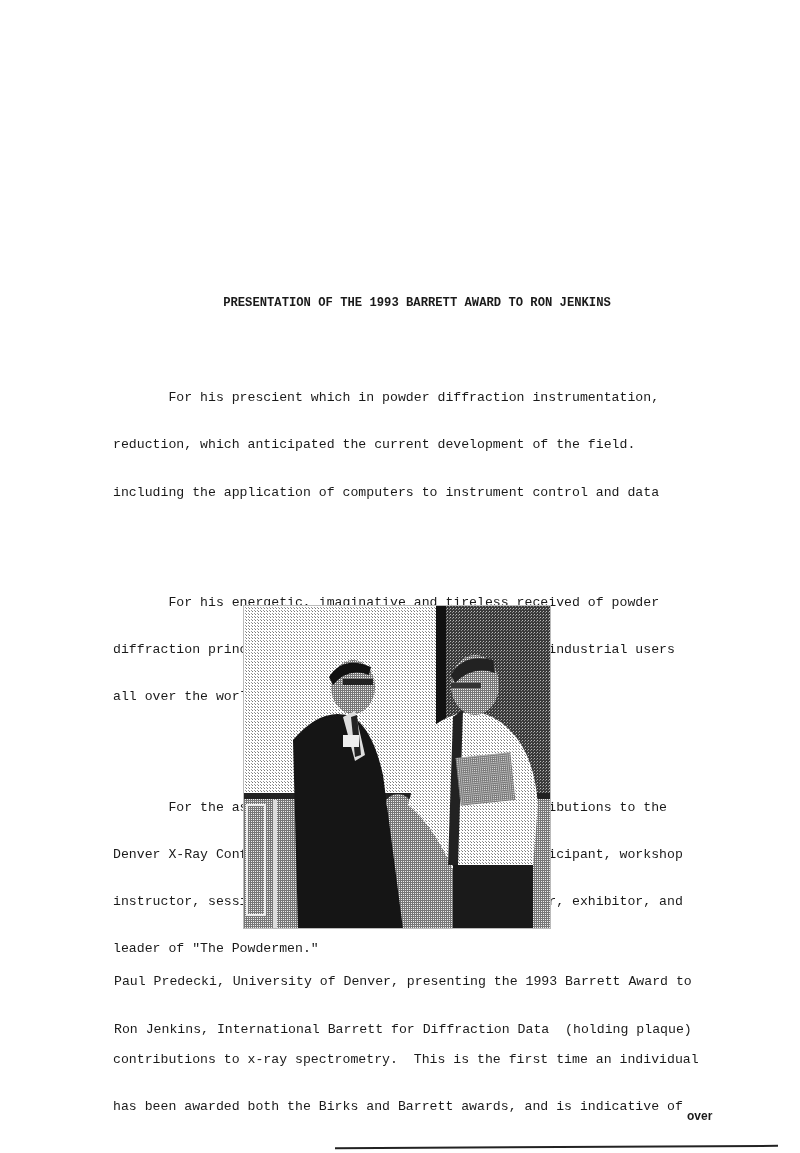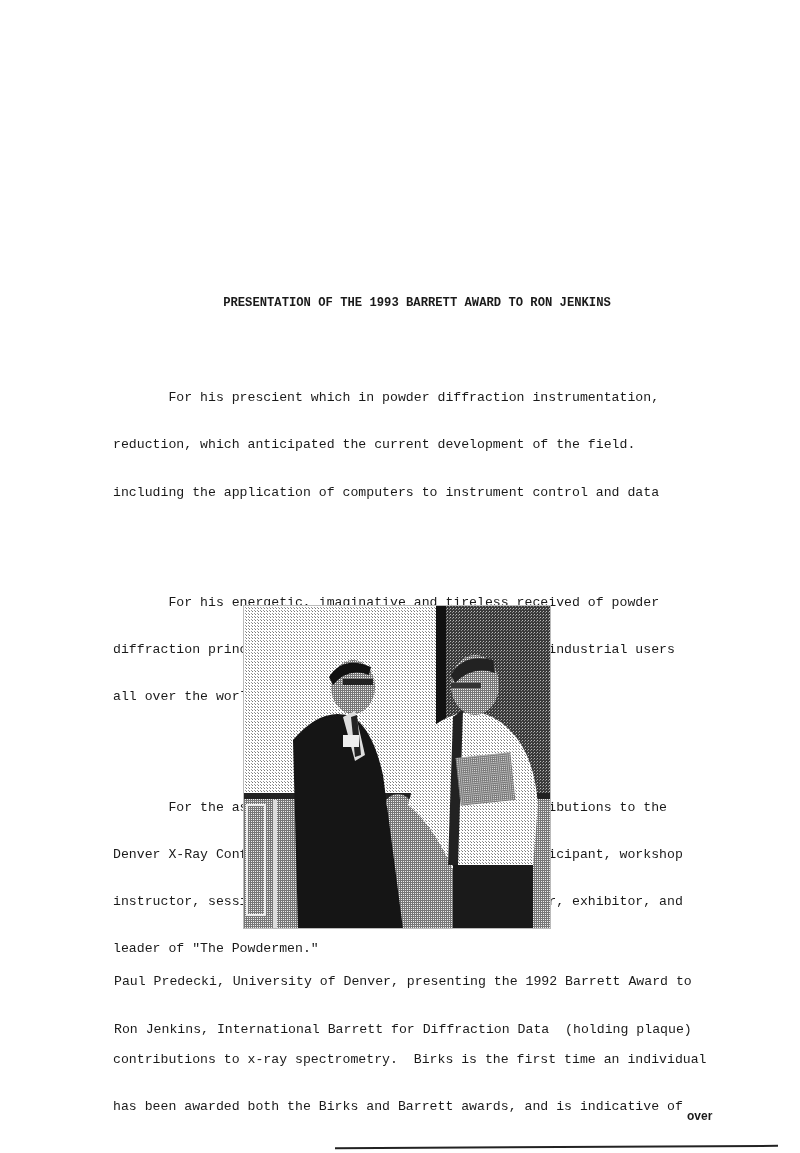--- a/index.html
+++ b/index.html
@@ -28,21 +28,21 @@
     <div>diffraction principles and practice to a generation of industrial users</div>
     <div>all over the world.</div>
   </div>
   <div>
     <div>       For the astounding range and number of his contributions to the</div>
     <div>Denver X-Ray Conference over the past 40 years, as participant, workshop</div>
     <div>instructor, session organizer, advisory committee member, exhibitor, and</div>
     <div>leader of "The Powdermen."</div>
   </div>
   <div>
-    <div>contributions to x-ray spectrometry.  Birks is the first time an individual</div>
+    <div>contributions to x-ray spectrometry.  This is the first time an individual</div>
     <div>has been awarded both the Birks and Barrett awards, and is indicative of</div>
     
   </div>
 </div>
 
 <div class="photo" title="Black-and-white photograph of two men shaking hands; man on right in white jacket holding a plaque">
   <svg width="308" height="324" viewBox="0 0 308 324" xmlns="http://www.w3.org/2000/svg">
     <defs>
       <pattern id="ht" width="3" height="3" patternUnits="userSpaceOnUse">
         <rect width="3" height="3" fill="#ffffff"></rect>
@@ -91,18 +91,18 @@
 
     <rect x="215" y="150" width="55" height="48" fill="url(#htm)" transform="rotate(-6 242 174)"></rect>
 
     <rect x="210" y="260" width="80" height="64" fill="#1a1a1a"></rect>
 
     <rect x="0.5" y="0.5" width="307" height="323" fill="none" stroke="#bbb" stroke-width="1"></rect>
   </svg>
 </div>
 
 <div class="caption mono">
-  <div>Paul Predecki, University of Denver, presenting the 1992 Barrett Award to</div>
+  <div>Paul Predecki, University of Denver, presenting the 1993 Barrett Award to</div>
   <div>Ron Jenkins, International Barrett for Diffraction Data  (holding plaque)</div>
 </div>
 
 <div class="page-num">over</div>
 <div class="rule"></div>
 
 </body></html>

